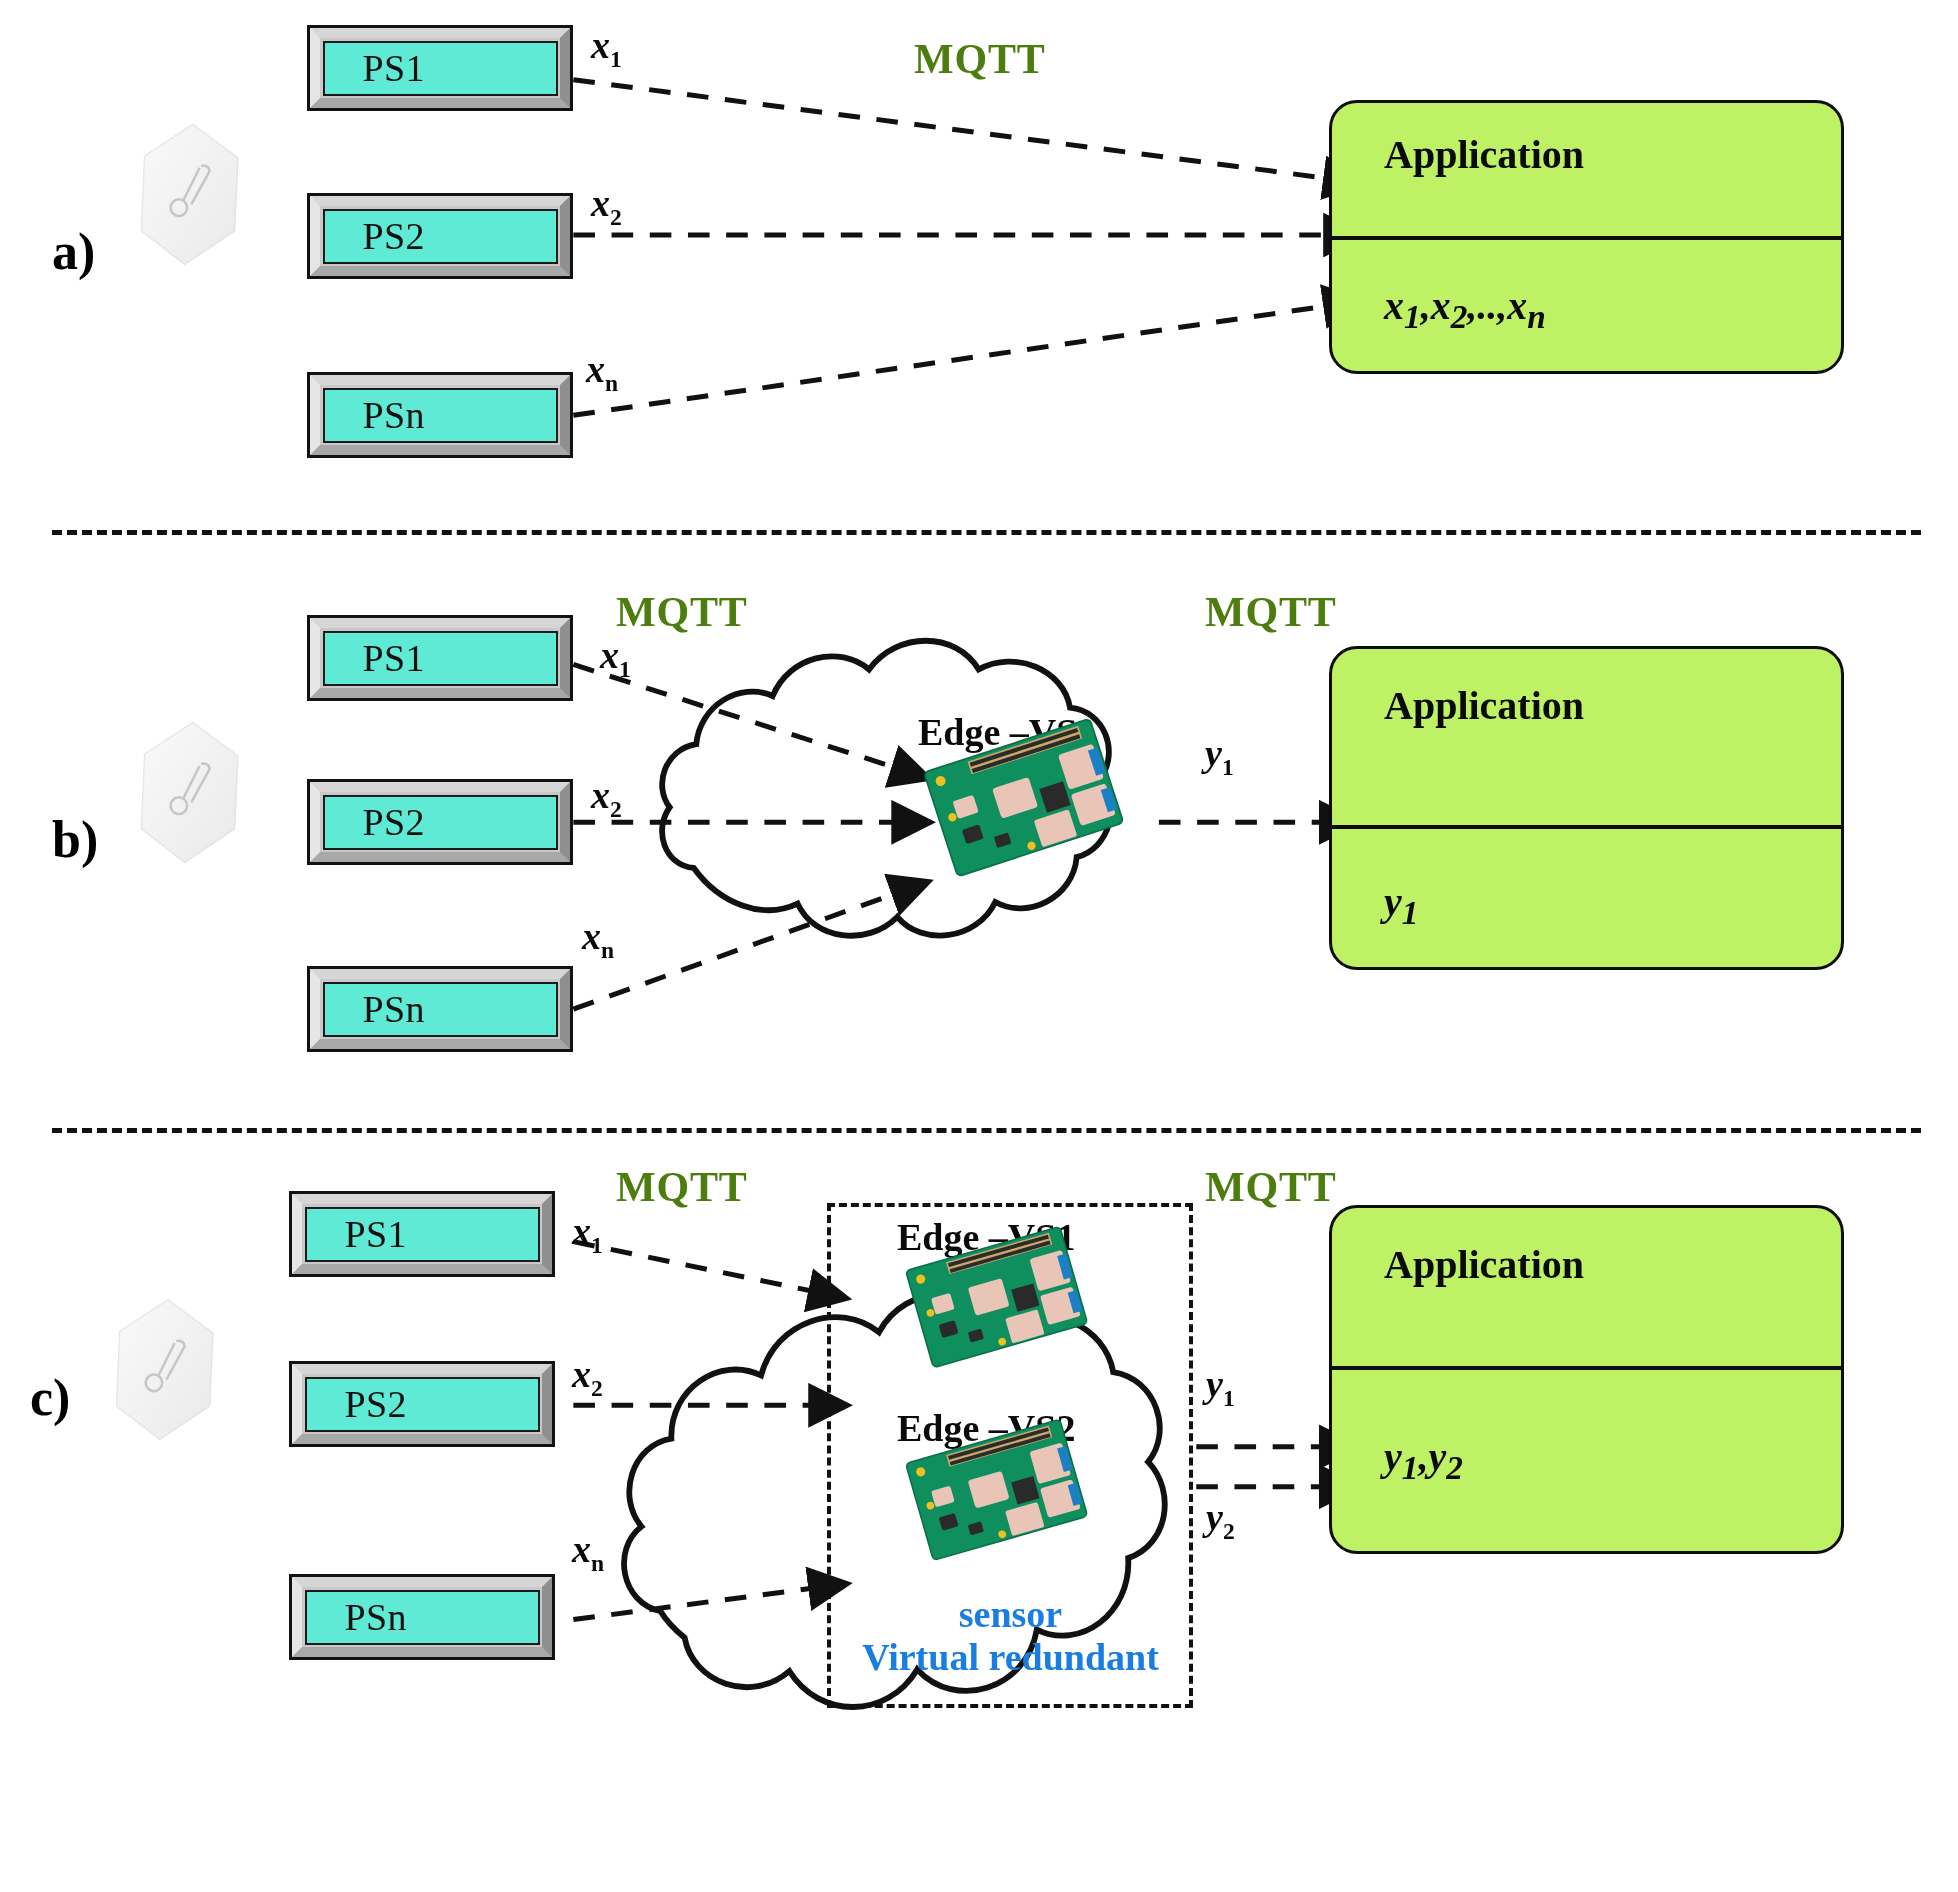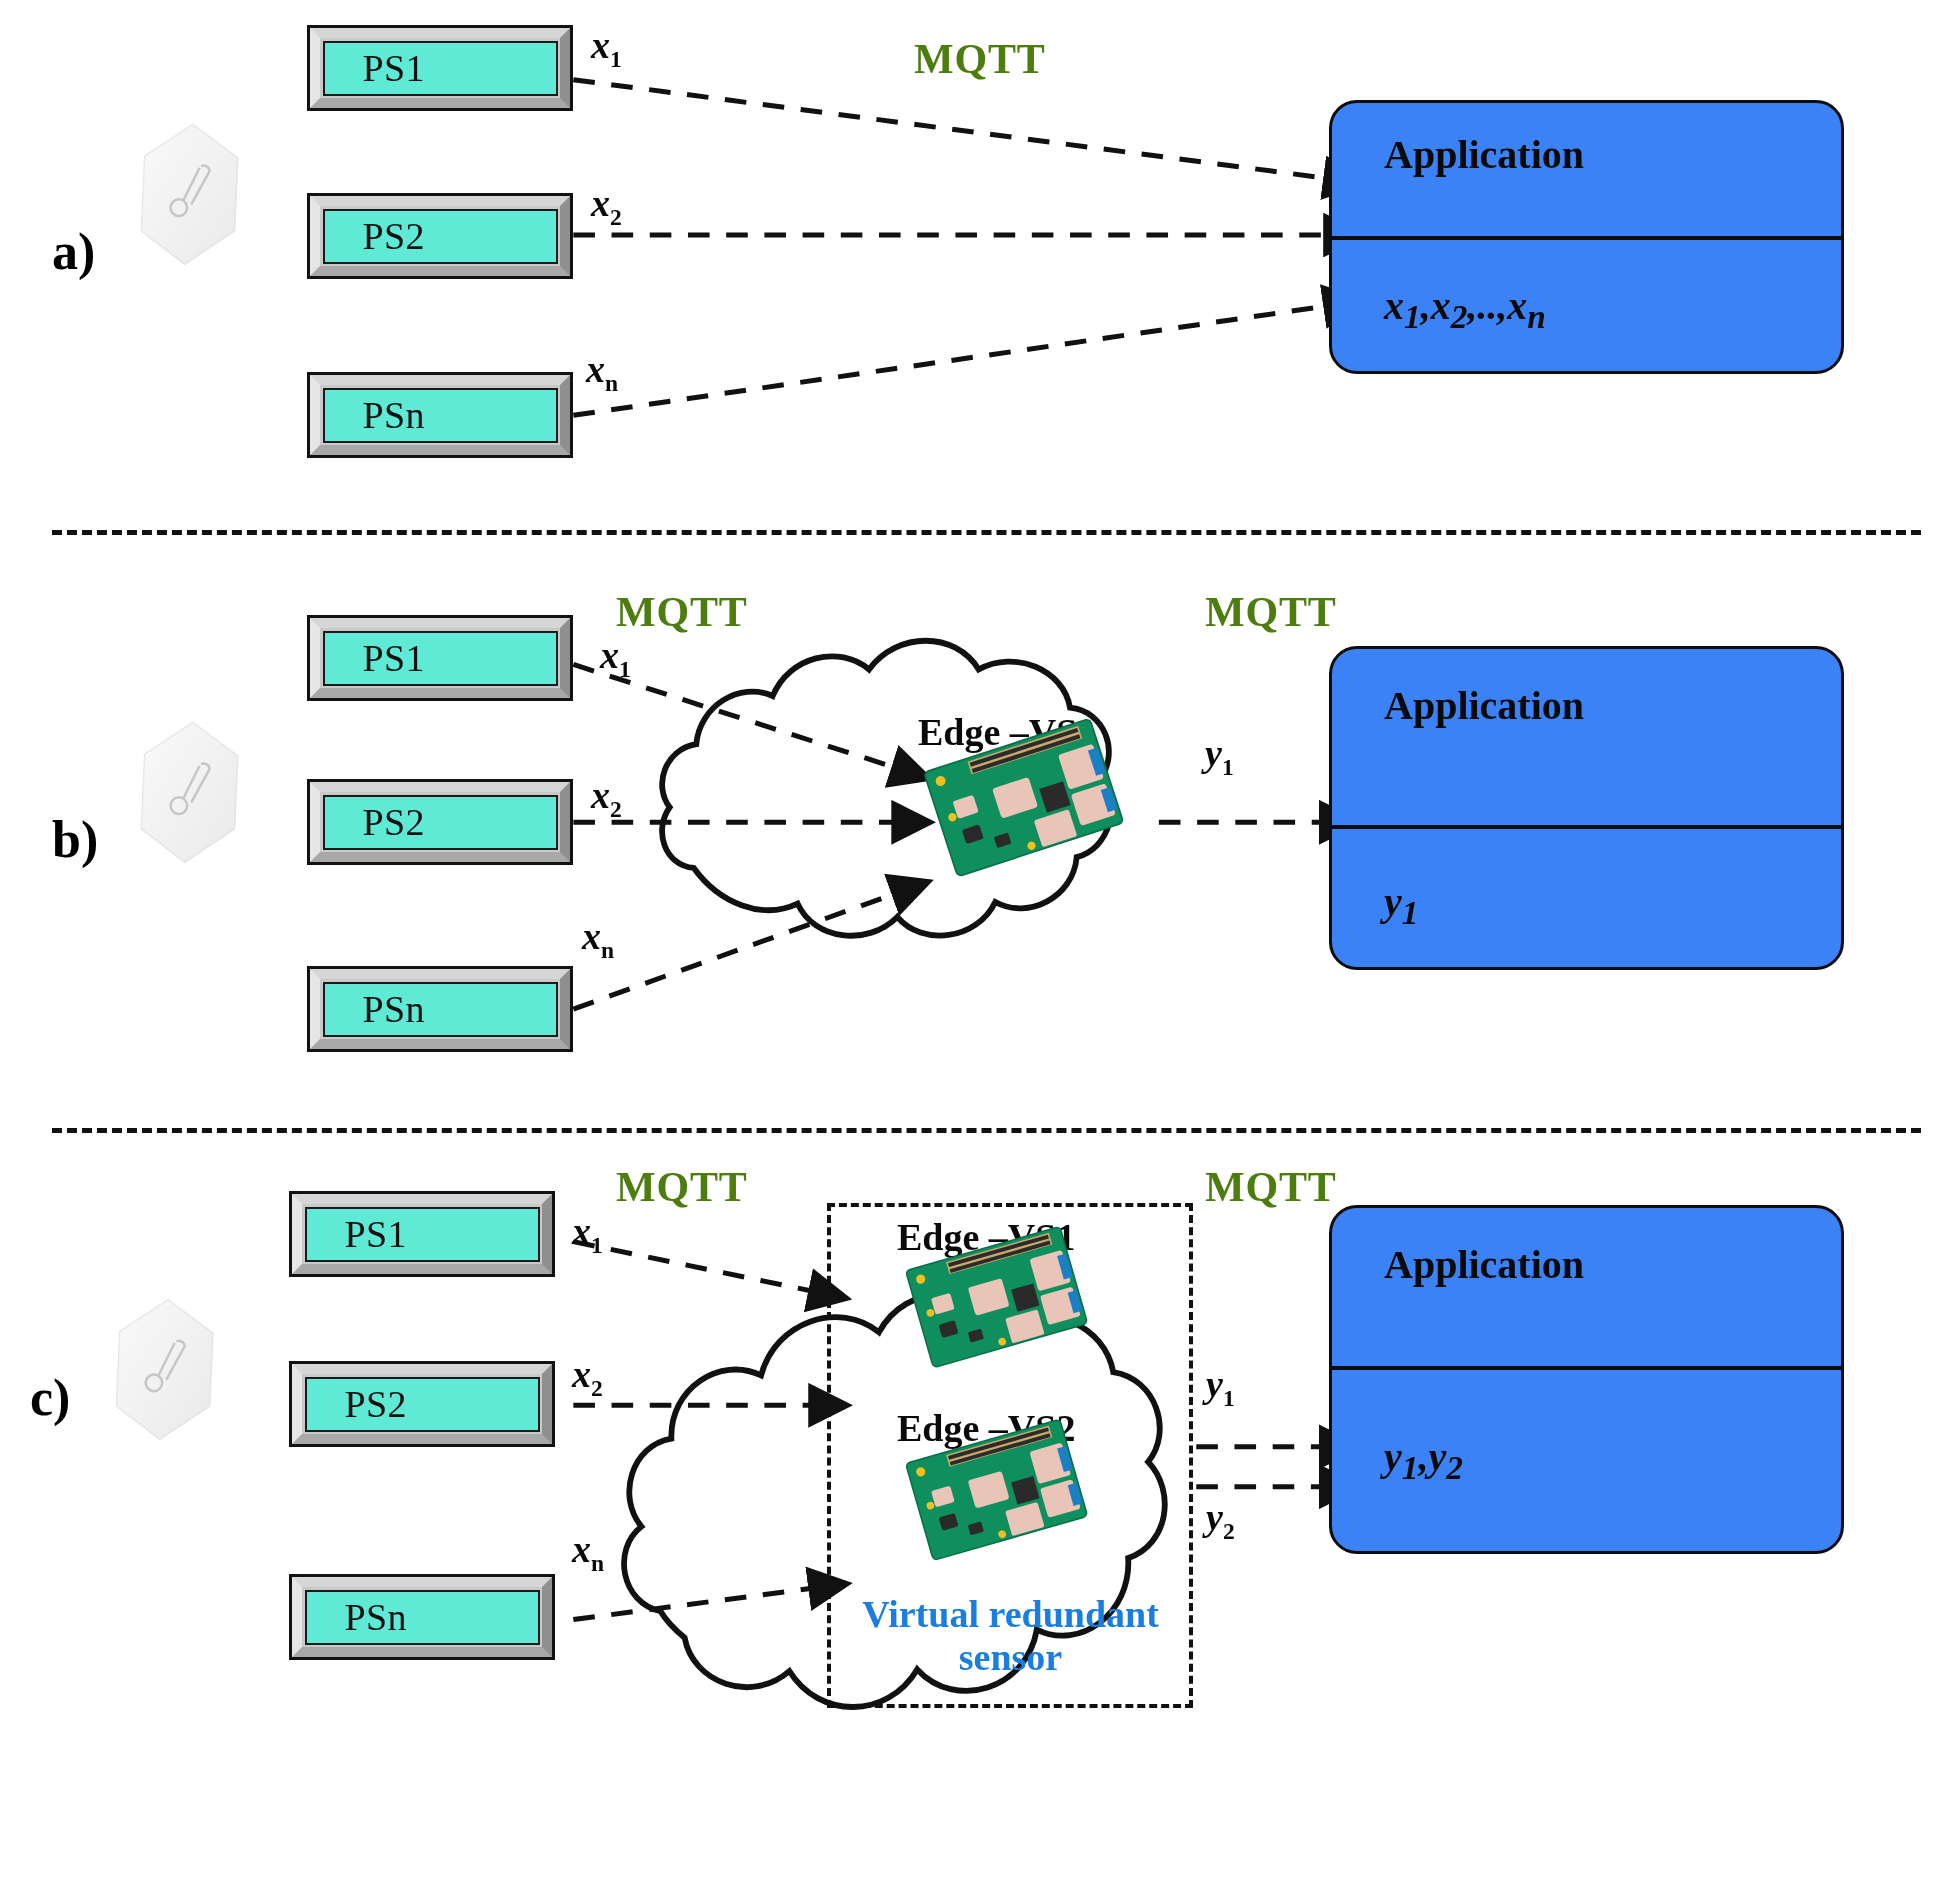--- a/index.html
+++ b/index.html
@@ -44,21 +44,21 @@
     box-sizing:border-box;
   }
   .ps-box .label{
     font-family:"Liberation Serif",serif;
     font-size:38px;color:#111;margin-left:38px;letter-spacing:0.4px;
   }
 
   
   .app-box{
     position:absolute;box-sizing:border-box;
-    background:#3b82f6;
+    background:#bef264;
     border:3.3px solid #0d0d0d;
     border-radius:28px;
   }
   .app-box .app-divider{
     position:absolute;left:-0.8px;right:-0.8px;height:0;border-top:4.2px solid #0d0d0d;
   }
   .app-box .app-title{
     position:absolute;font-family:"Liberation Serif",serif;font-weight:bold;
     font-size:40px;color:#0a0a0a;
   }
@@ -410,22 +410,22 @@
       <rect x="56" y="100" width="18" height="14" rx="2" fill="#2a2a2a"></rect>
       <circle cx="16" cy="16" r="6" fill="#f0c020"></circle>
       <circle cx="16" cy="62" r="5" fill="#f0c020"></circle>
       <circle cx="96" cy="124" r="5" fill="#f0c020"></circle>
       <rect x="196" y="36" width="12" height="32" fill="#1b7fc4"></rect>
       <rect x="196" y="86" width="12" height="28" fill="#1b7fc4"></rect>
     </g>
   </svg>
 
   <div class="vrs-caption z5" style="left:836px;top:1593px;width:349px;">
+    <div>sensor</div>
     <div>Virtual redundant</div>
-    <div>sensor</div>
   </div>
 
   <div class="varlab z5" style="left:1206px;top:1362px;">
     <span>y</span><sub>1</sub>
   </div>
   <div class="varlab z5" style="left:1206px;top:1495px;">
     <span>y</span><sub>2</sub>
   </div>
 
   <div class="app-box z3" style="left:1329px;top:1205px;width:515px;height:349px;">

